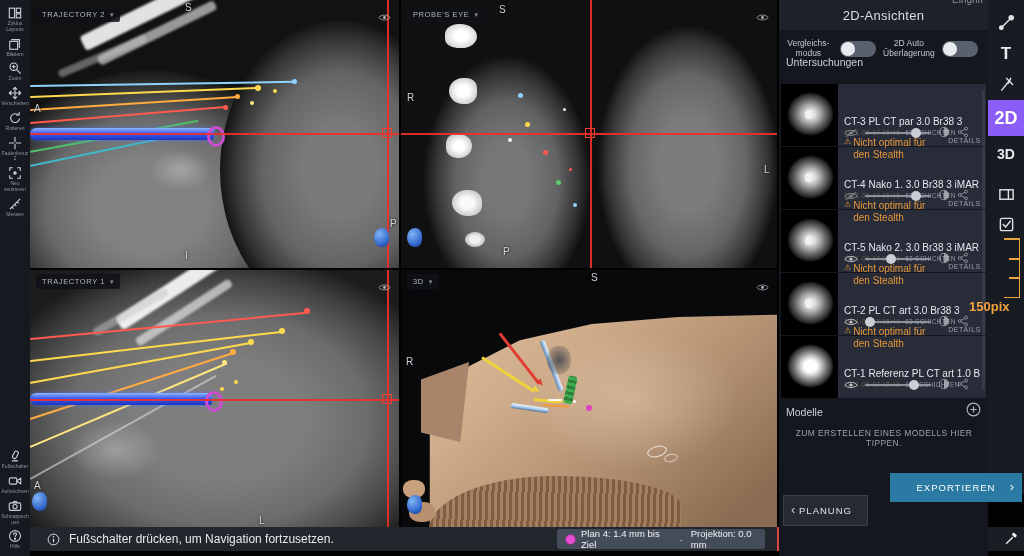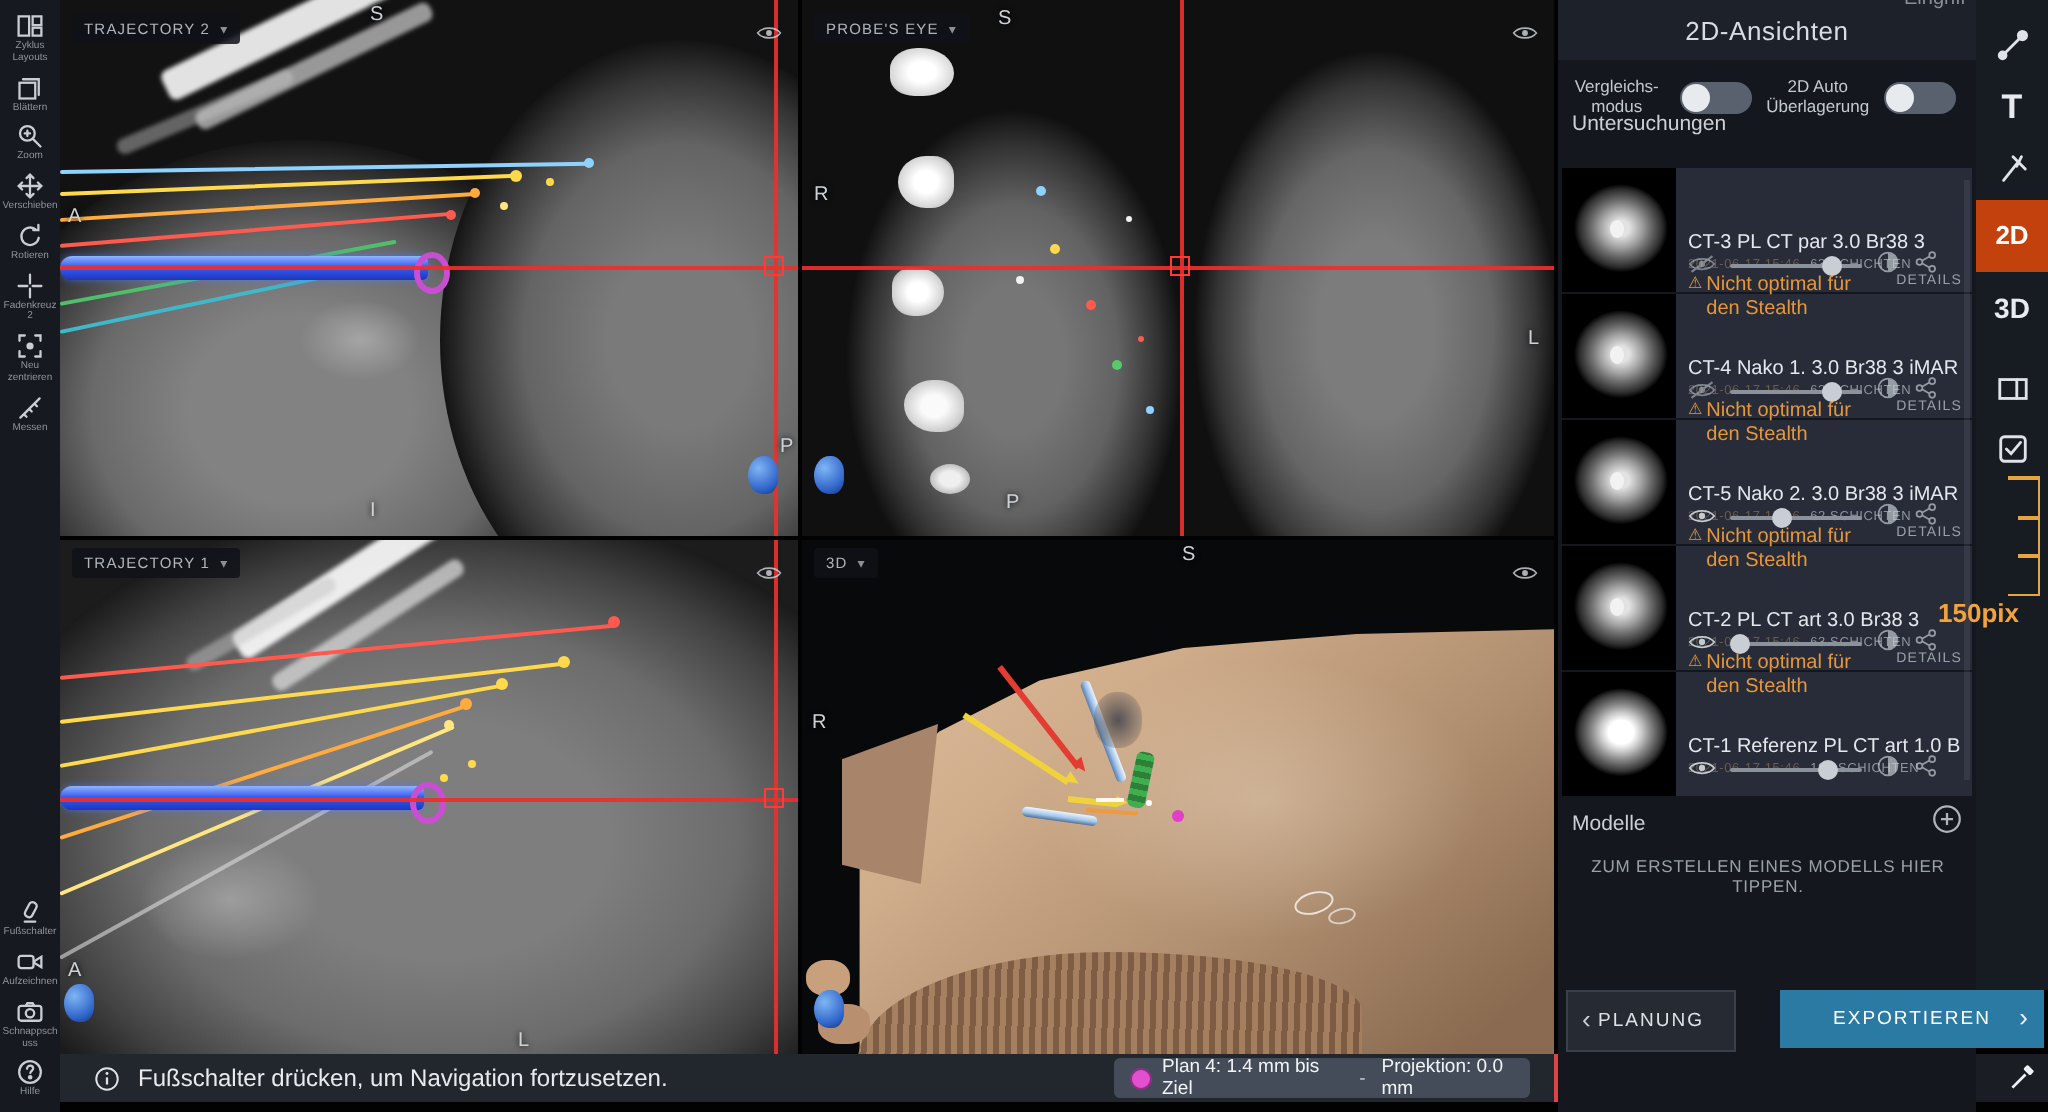--- a/index.html
+++ b/index.html
@@ -91,31 +91,31 @@
   #models-row{position:absolute;left:7px;top:402px;width:195px;display:flex;align-items:center;}
   #models-title{font-size:10.5px;color:#ccd1d7;}
   #models-add{margin-left:auto;cursor:pointer;}
   #models-hint{position:absolute;left:10px;top:428px;width:190px;font-size:8.5px;letter-spacing:.4px;
         color:#9aa1a9;text-align:center;}
   #panel-scroll{position:absolute;left:203px;top:90px;width:3px;height:300px;background:rgba(255,255,255,.07);}
 
   .navbtn{position:absolute;height:29px;display:flex;align-items:center;justify-content:center;
         font-size:9.5px;letter-spacing:1px;color:#dfe3e8;cursor:pointer;z-index:25;}
   #btn-planung{left:783px;top:495px;width:83px;background:#262b33;border:1px solid #3a404a;}
-  #btn-export{left:890px;top:495px;width:132px;background:#2b7aa4;color:#fff;text-align:right;}
+  #btn-export{left:890px;top:473px;width:132px;background:#2b7aa4;color:#fff;text-align:right;}
   .chev{position:absolute;font-size:13px;color:#c9ced4;top:6px;}
   #btn-planung .chev{left:7px;}
   #btn-export .chev{right:7px;color:#eaf2f7;}
 
   
   #right-toolbar{left:988px;top:0;width:36px;height:495px;background:#171b22;z-index:22;}
   .rtb-icon{position:absolute;left:0;width:36px;display:flex;justify-content:center;cursor:pointer;}
   .rtb-icon svg{width:17px;height:17px;stroke:#dfe3e7;fill:none;stroke-width:1.5;stroke-linecap:round;}
   .rtb-text{position:absolute;left:0;width:36px;text-align:center;font-weight:bold;color:#e7eaee;cursor:pointer;}
-  #tab-2d{top:100px;height:36px;line-height:36px;background:#c2410c;font-size:13px;color:#fff;}
+  #tab-2d{top:100px;height:36px;line-height:36px;background:#8b5cf6;font-size:18px;color:#fff;}
   #tab-3d{top:146px;font-size:14px;}
   #eingriff{left:952px;top:-6px;font-size:10px;color:#8a9097;z-index:26;}
 
   
   #anno{z-index:40;}
   .anno-line{position:absolute;background:#e8a43e;z-index:40;}
   #anno-label{position:absolute;left:969px;top:299px;font-size:13px;font-weight:bold;color:#f2a43c;z-index:40;}
 
   
   #status-bar{left:30px;top:527px;width:747px;height:24px;background:#22262d;z-index:15;display:flex;align-items:center;}

